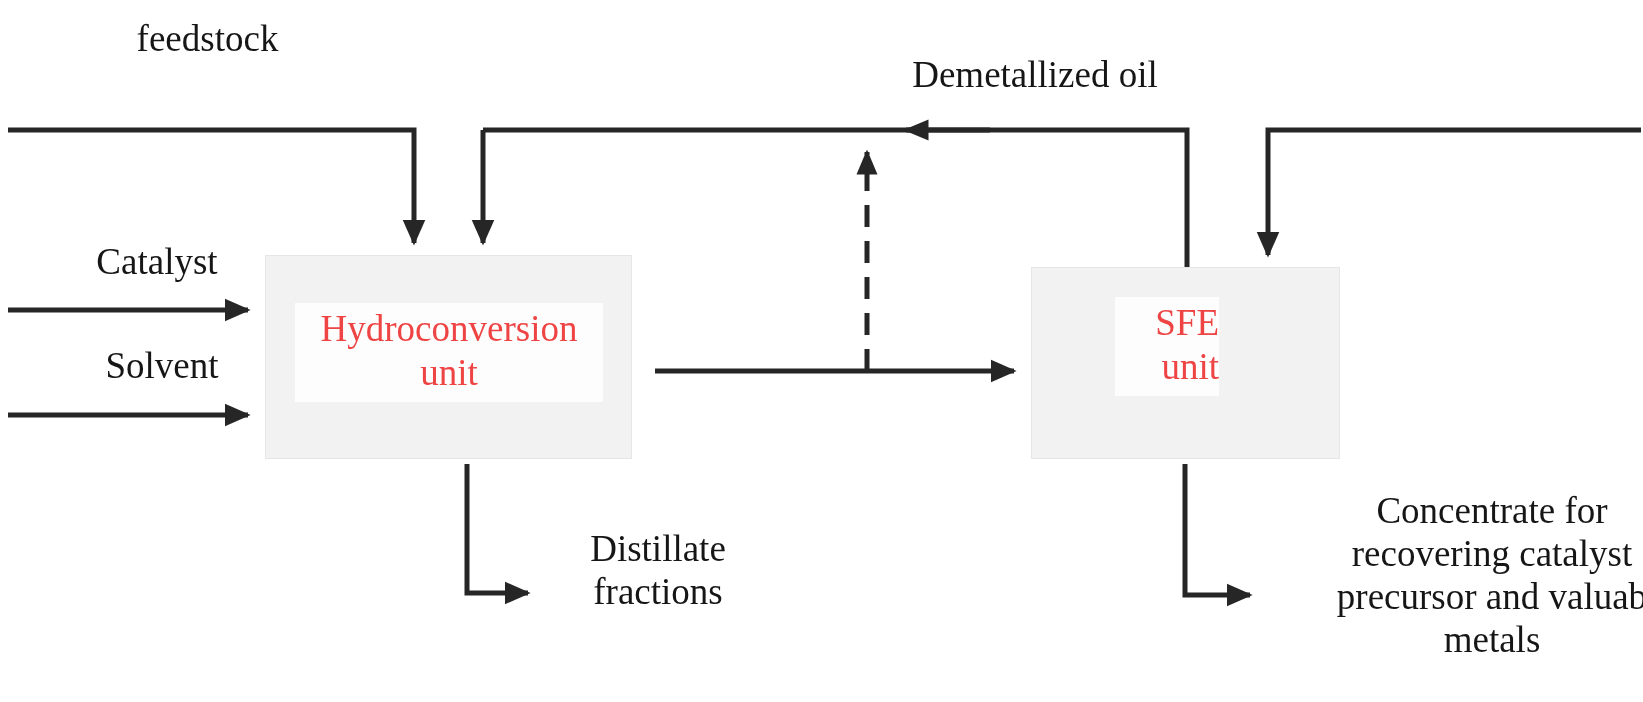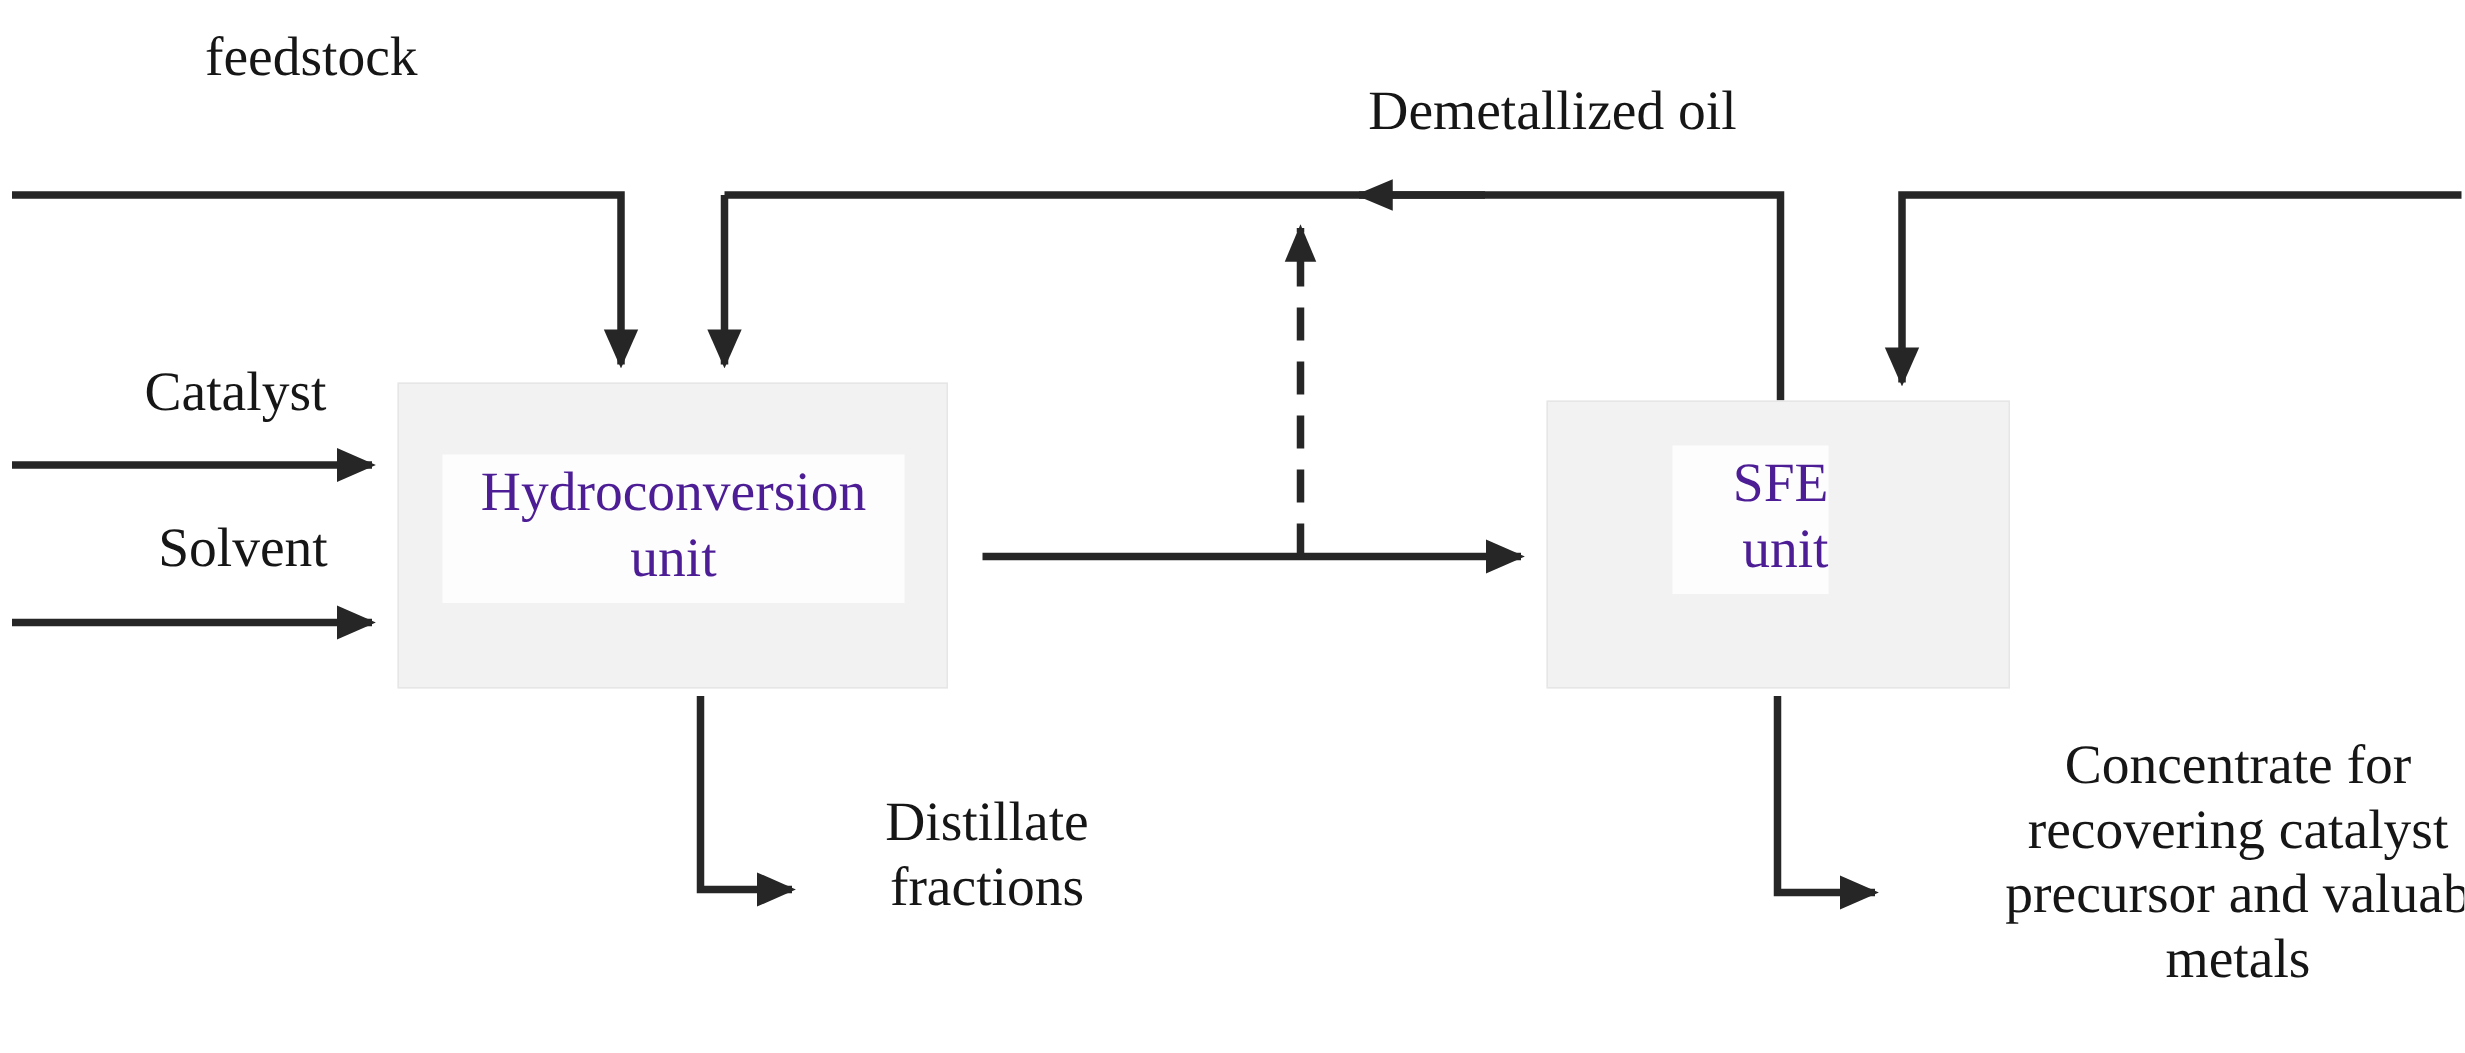--- a/index.html
+++ b/index.html
@@ -29,21 +29,21 @@
     background: #f2f2f2;
     border: 1px solid #e6e6e6;
     box-sizing: border-box;
   }
   .unit-label {
     position: absolute;
     background: #fdfdfd;
     text-align: center;
     line-height: 1.18;
     font-size: 37px;
-    color: #4c1d95;
+    color: #ef4444;
     white-space: nowrap;
   }
   .stream-label {
     position: absolute;
     font-size: 37px;
     line-height: 1.16;
     color: #161616;
     white-space: nowrap;
   }
   .stream-label.center {

